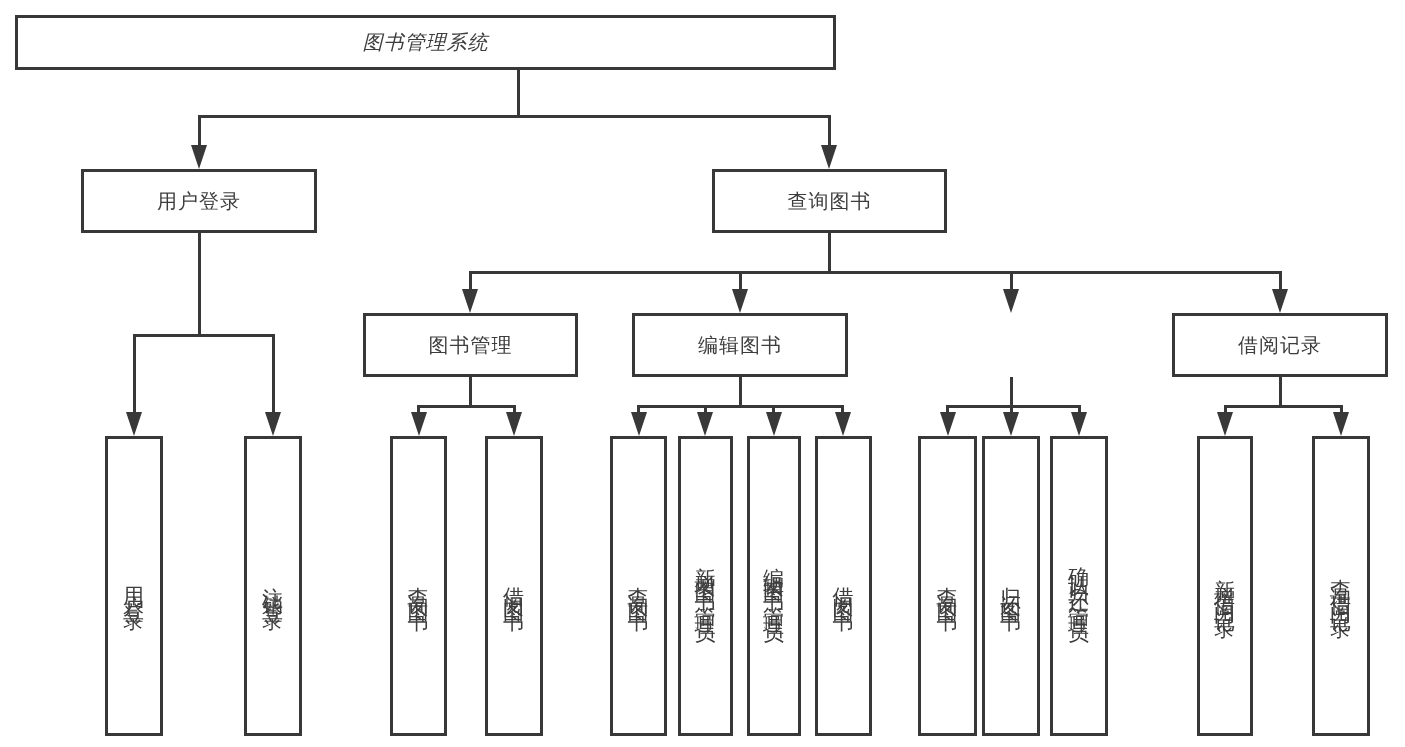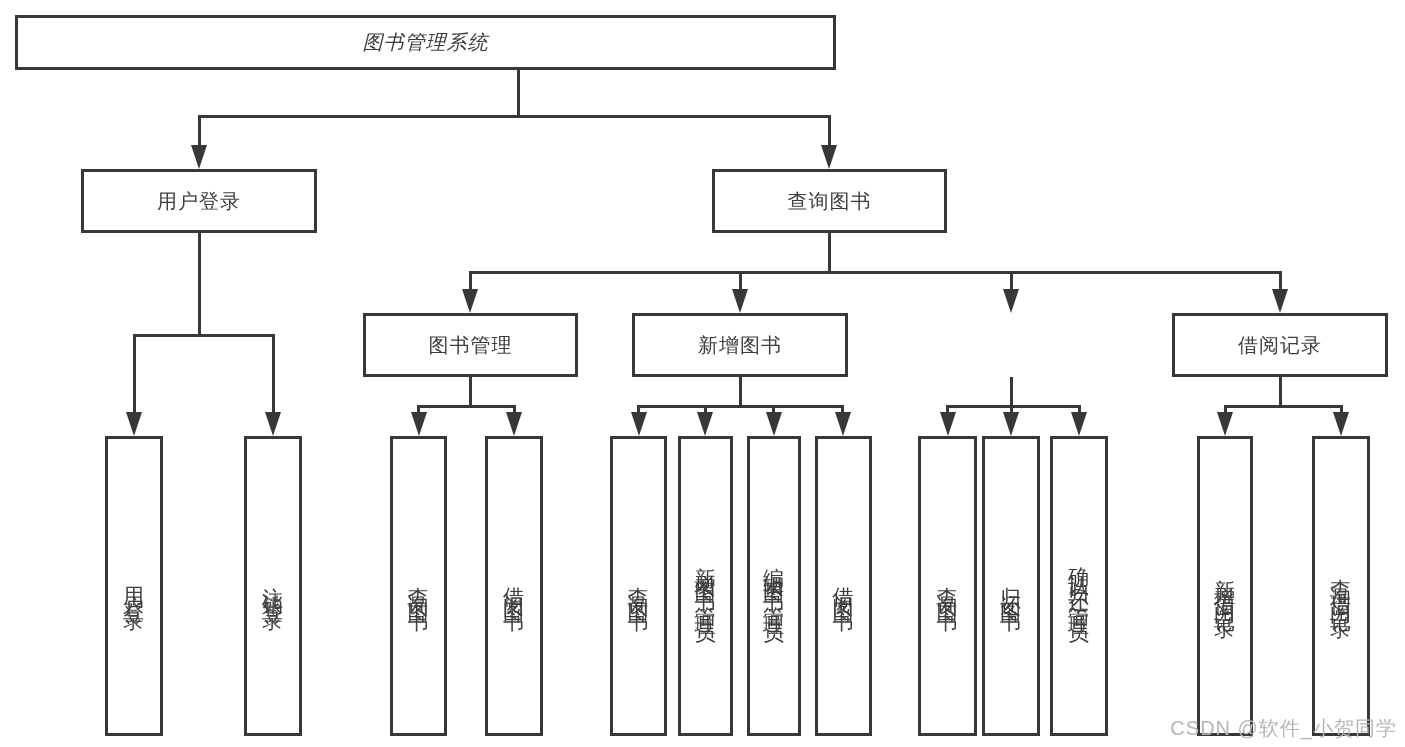--- a/index.html
+++ b/index.html
@@ -136,21 +136,21 @@
     <span>用户登录</span>
   </div>
   <div class="box h" style="left:712px;top:169px;width:235px;height:64px;">
     <span>查询图书</span>
   </div>
 
   <div class="box h" style="left:363px;top:313px;width:215px;height:64px;">
     <span>图书管理</span>
   </div>
   <div class="box h" style="left:632px;top:313px;width:216px;height:64px;">
-    <span>新增图书</span>
+    <span>编辑图书</span>
   </div>
   <div class="box h" style="left:1172px;top:313px;width:216px;height:64px;">
     <span>借阅记录</span>
   </div>
 
   <div class="box vbox" style="left:105px;width:58px;">
     <span>用户登录</span>
   </div>
   <div class="box vbox" style="left:244px;width:58px;">
     <span>注销登录</span>
@@ -186,14 +186,13 @@
     <span>确认归还（管理员）</span>
   </div>
 
   <div class="box vbox" style="left:1197px;width:56px;">
     <span>新增借阅记录</span>
   </div>
   <div class="box vbox" style="left:1312px;width:58px;">
     <span>查询借阅记录</span>
   </div>
 
-  <div class="watermark">CSDN @软件_小贺同学</div>
 </div>
 
 </body></html>

